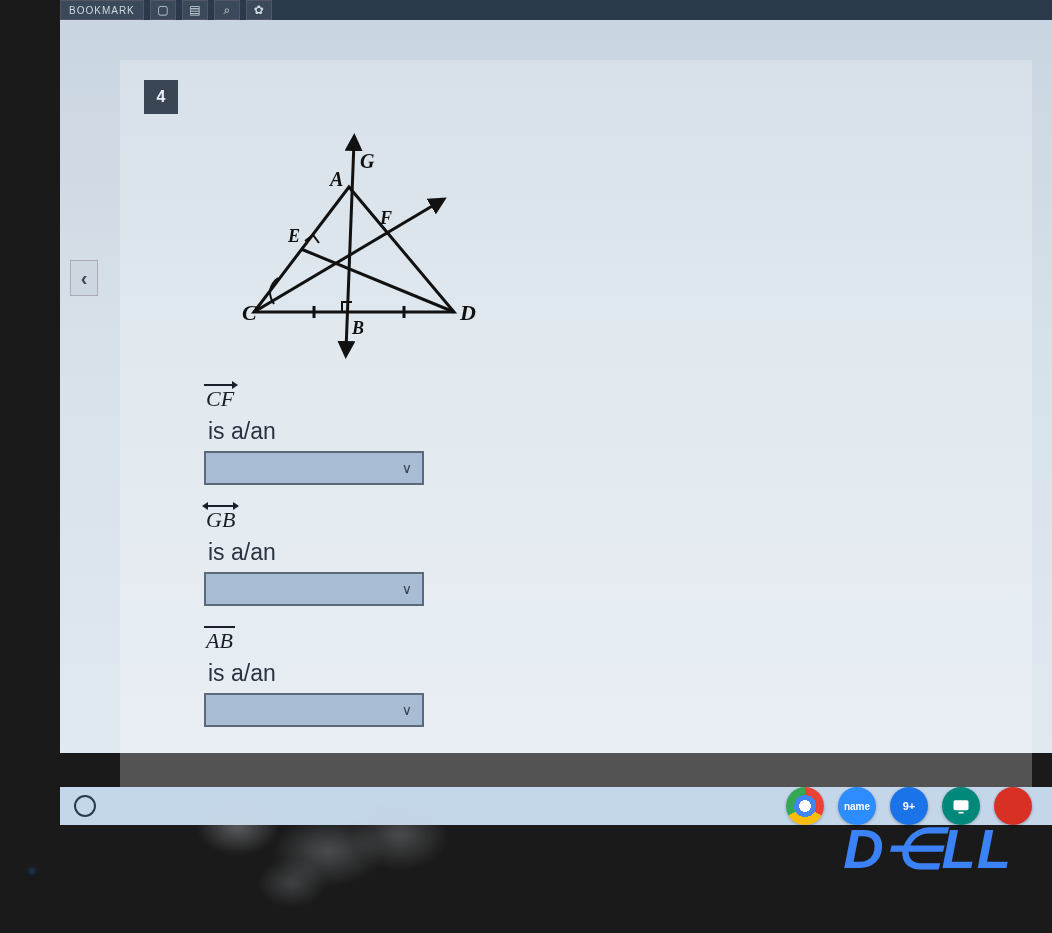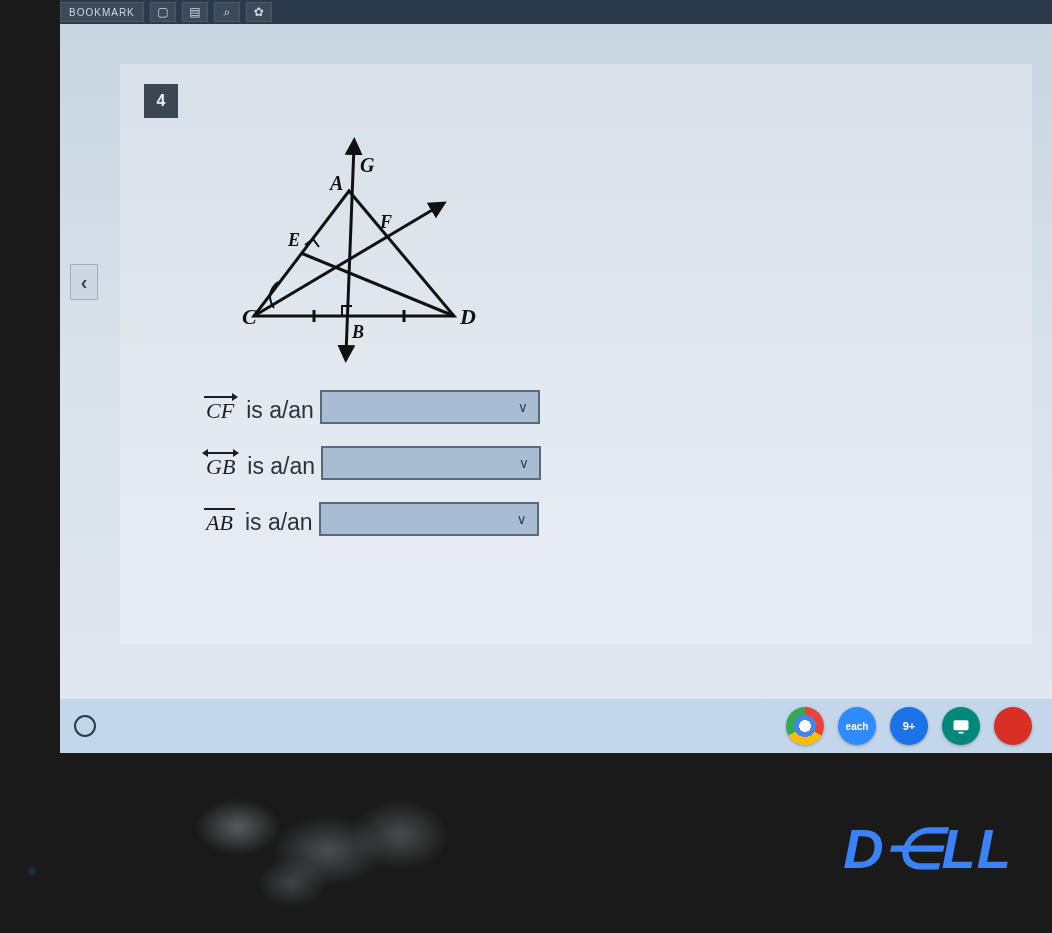--- a/index.html
+++ b/index.html
@@ -77,21 +77,21 @@
   .figure {
     margin: 18px 0 24px 60px;
     width: 300px; height: 230px;
   }
   .figure svg { width: 100%; height: 100%; }
   .answers {
     margin-left: 60px;
     display: flex; flex-direction: column; gap: 22px;
   }
   .answer-row {
-    display: flex; align-items: flex-end; gap: 6px;
+    display: flex; align-items: flex-start; gap: 6px; flex-direction: column;
   }
   .overline, .overarrow-right, .overarrow-both {
     position: relative; display: inline-block;
     font-family: "Times New Roman", serif;
     font-style: italic;
     font-size: 22px;
     color: #1a1e28;
     padding: 0 2px;
   }
   .overline::before {
@@ -304,21 +304,21 @@
       </div>
     </div>
   </div>
 
   <div class="taskbar">
     <div class="taskbar-left">
       <div class="circle-btn"></div>
     </div>
     <div class="taskbar-right">
       <div class="tray-icon chrome"></div>
-      <div class="tray-icon zoom">each</div>
+      <div class="tray-icon zoom">name</div>
       <div class="tray-icon gplus"></div>
       <div class="tray-icon present">
         <svg viewBox="0 0 24 24">
             <rect x="3" y="5" width="18" height="12" rx="2" fill="#fff"></rect>
             <rect x="9" y="19" width="6" height="2" fill="#fff"></rect>
           </svg>
       </div>
       <div class="tray-icon red-c"></div>
     </div>
   </div>

